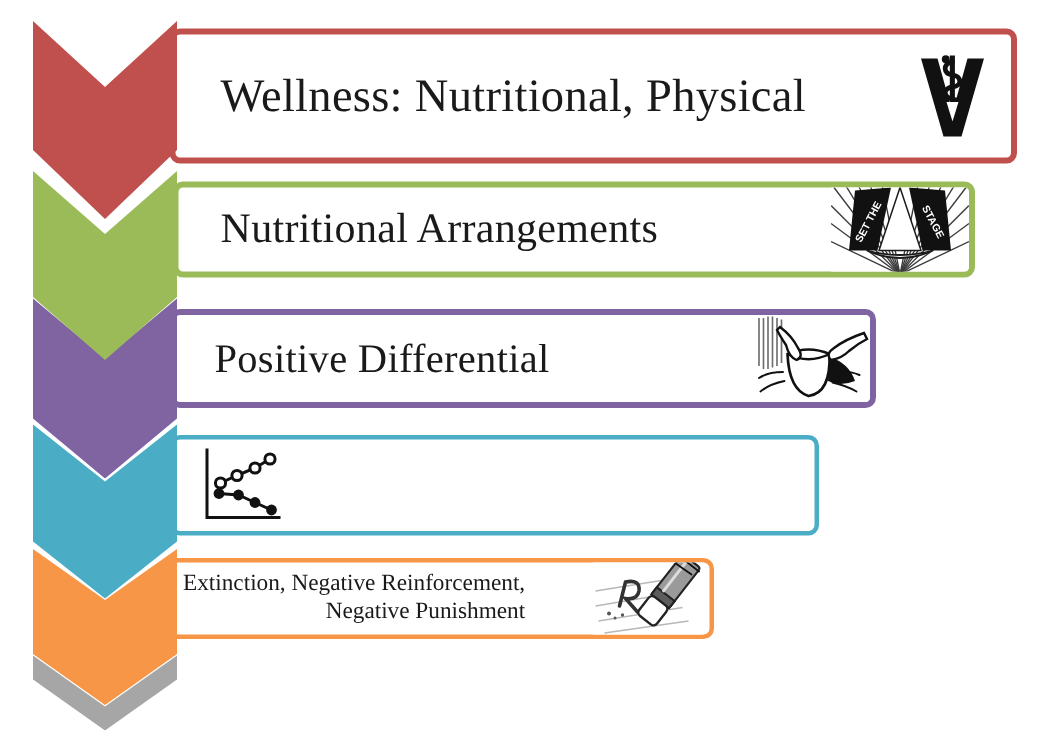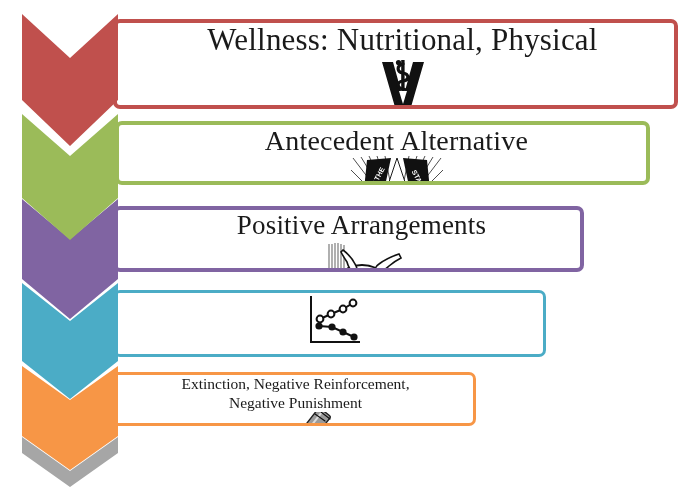--- a/index.html
+++ b/index.html
@@ -31,21 +31,20 @@
   .level-box {
     position: absolute;
     box-sizing: border-box;
     background: #ffffff;
     border-style: solid;
     border-radius: 7px;
     display: flex;
     align-items: center;
     justify-content: space-between;
     overflow: hidden;
-    flex-direction: column;
   }
   .level-label {
     color: #1a1a1a;
     line-height: 1.12;
     white-space: pre-line;
     flex: 0 0 auto;
   }
   .level-icon {
     flex: 0 0 auto;
     display: flex;
@@ -61,21 +60,21 @@
   #box-2 { left:115px; top:121px; width:535px; height:64px; border-width:4px; border-color:#9bbb59; padding: 0 0 0 28px; }
   #box-2 .level-label { font-size: 28px; letter-spacing: .2px; }
 
   #box-3 { left:113px; top:206px; width:471px; height:66px; border-width:4px; border-color:#8064a2; padding: 0 0 0 26px; }
   #box-3 .level-label { font-size: 27px; letter-spacing: .2px; }
 
   #box-4 { left:113px; top:290px; width:433px; height:67px; border-width:3px; border-color:#4bacc6; padding: 0 8px 0 16px; }
   #box-4 .level-label { font-size: 19px; text-align:center; line-height: 1.2; }
 
   #box-5 { left:109px; top:372px; width:367px; height:54px; border-width:3px; border-color:#f79646; padding: 0 4px 0 10px; }
-  #box-5 .level-label { font-size: 15.5px; text-align:center; line-height: 1.2; }
+  #box-5 .level-label { font-size: 15.5px; text-align:right; line-height: 1.2; }
 
   #box-6 { left:113px; top:443px; width:341px; height:31px; border-width:2px; border-color:#a6a6a6; border-radius:5px; padding: 0 6px 0 12px; }
   #box-6 .level-label { font-size: 16px; }
 </style>
 </head>
 <body>
 
 <div id="stage">
 
   <div class="chevron" id="arrow-1" style="top:14px; z-index:6;">
@@ -125,21 +124,21 @@
 
         <path d="M23 6 C16 8 17 14 23 15 C29 16 30 22 23 23 C16 24 17 30 23 31 C29 32 30 37 23 38" fill="none" stroke="#111111" stroke-width="3.2" stroke-linecap="round"></path>
         <circle cx="18.5" cy="4.5" r="2.6" fill="#111111"></circle>
 
         <polygon points="23,46 19,33 27,33" fill="#ffffff"></polygon>
       </svg>
     </span>
   </div>
 
   <div class="level-box" id="box-2">
-    <span class="level-label">Antecedent Alternative</span>
+    <span class="level-label">Nutritional Arrangements</span>
     <span class="level-icon" style="width:92px; height:60px;">
       <svg width="92" height="60" viewBox="0 0 92 60">
         <rect x="0" y="0" width="92" height="60" fill="#ffffff"></rect>
 
         <g stroke="#3a3a3a" stroke-width="0.9">
           <line x1="46" y1="60" x2="2" y2="2"></line>
             <line x1="46" y1="60" x2="10" y2="1"></line>
           <line x1="46" y1="60" x2="18" y2="0"></line>
             <line x1="46" y1="60" x2="26" y2="0"></line>
           <line x1="46" y1="60" x2="34" y2="0"></line>
@@ -166,21 +165,21 @@
         <polygon points="16,4 40,2 31,44 12,44" fill="#111111"></polygon>
 
         <polygon points="76,4 52,2 61,44 80,44" fill="#111111"></polygon>
         <text x="27" y="26" fill="#ffffff" font-family="'Liberation Sans',sans-serif" font-size="7" font-weight="bold" transform="rotate(-62 27 26)" text-anchor="middle">SET THE</text>
         <text x="66" y="26" fill="#ffffff" font-family="'Liberation Sans',sans-serif" font-size="7" font-weight="bold" transform="rotate(62 66 26)" text-anchor="middle">STAGE</text>
       </svg>
     </span>
   </div>
 
   <div class="level-box" id="box-3">
-    <span class="level-label">Positive Arrangements</span>
+    <span class="level-label">Positive Differential</span>
     <span class="level-icon" style="width:82px; height:62px;">
       <svg width="82" height="62" viewBox="0 0 82 62">
         <rect x="0" y="0" width="82" height="62" fill="#ffffff"></rect>
 
         <g stroke="#6e6e6e" stroke-width="1.1">
           <line x1="8" y1="4" x2="8" y2="36"></line>
             <line x1="11" y1="4" x2="11" y2="38"></line>
           <line x1="14" y1="3" x2="14" y2="38"></line>
             <line x1="17" y1="3" x2="17" y2="37"></line>
           <line x1="20" y1="4" x2="20" y2="36"></line>

